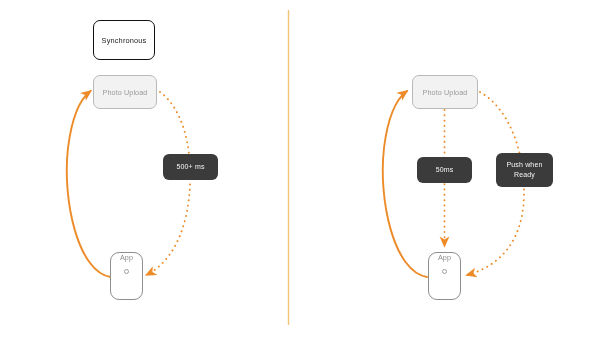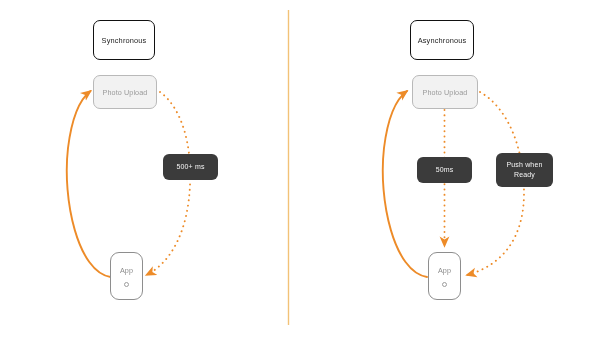--- a/index.html
+++ b/index.html
@@ -69,21 +69,21 @@
     letter-spacing: .15px;
     padding: 0 6px;
   }
 
   
   .phone {
     border: 1.3px solid #8e8e8e;
     border-radius: 9px;
     background: #ffffff;
     flex-direction: column;
-    justify-content: center;
+    justify-content: flex-start;
   }
   .phone-label {
     color: #8b8b8b;
     font-size: 7.2px;
     letter-spacing: .1px;
     margin-bottom: 7px;
   }
   .home-dot {
     width: 5px;
     height: 5px;
@@ -127,23 +127,20 @@
 
   <div class="node chip" style="left:163px; top:154px; width:55px; height:26px;">
     <span>500+ ms</span>
   </div>
 
   <div class="node phone" style="left:110px; top:252px; width:33px; height:48px;">
     <span class="phone-label">App</span>
     <span class="home-dot"></span>
   </div>
 
-  <div class="node title-box" style="left:410px; top:20px; width:64px;">
-    <span>Asynchronous</span>
-  </div>
 
   <div class="node service-box" style="left:412px; top:75px; width:66px;">
     <span>Photo Upload</span>
   </div>
 
   <div class="node chip" style="left:417px; top:157px; width:55px; height:26px;">
     <span>50ms</span>
   </div>
 
   <div class="node chip" style="left:496px; top:153px; width:57px; height:34px; flex-direction:column;">

